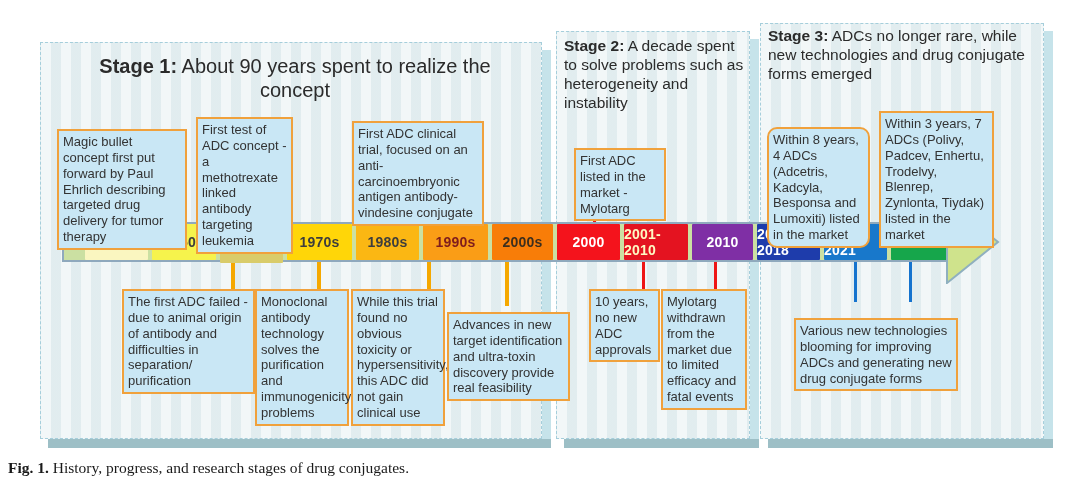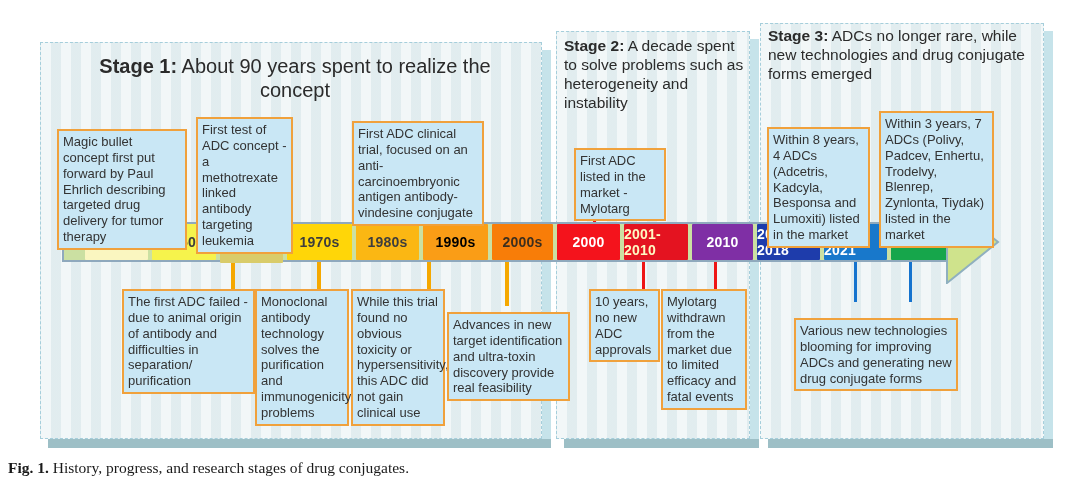--- a/index.html
+++ b/index.html
@@ -60,21 +60,21 @@
   #boxA{left:57px;top:129px;width:130px;}
   #boxB{left:196px;top:117px;width:97px;}
   #boxC{left:352px;top:121px;width:132px;}
   #boxD{left:122px;top:289px;width:133px;}
   #boxE{left:255px;top:289px;width:94px;}
   #boxF{left:351px;top:289px;width:94px;}
   #boxG{left:447px;top:289px;width:123px;margin-top:23px;}
   #boxH{left:574px;top:148px;width:92px;}
   #boxI{left:589px;top:289px;width:71px;}
   #boxJ{left:661px;top:289px;width:86px;}
-  #boxK{left:767px;top:127px;width:103px;}
+  #boxK{left:767px;top:127px;width:103px;border-radius:10px;}
   #boxL{left:879px;top:111px;width:115px;}
   #boxM{left:794px;top:294px;width:164px;margin-top:24px;}
 
   
   #caption{
     position:absolute;left:8px;top:459px;z-index:6;
     font-family:"Liberation Serif", serif;font-size:15.5px;color:#1a1a1a;
   }
   #caption b{font-weight:bold;}
 </style>
@@ -107,21 +107,21 @@
   <div class="conn thin" style="left: 882px; top: 170px; height: 54px; background-color: rgb(21, 115, 206);"></div>
   <div class="conn thin" style="left: 854px; top: 260px; height: 42px; background-color: rgb(21, 115, 206);"></div>
   <div class="conn thin" style="left: 909px; top: 260px; height: 42px; background-color: rgb(21, 115, 206);"></div>
 
   <div id="tl-strip" style="background-color: rgb(203, 224, 162); border-color: rgb(143, 169, 189);">
     <span class="seg" style="background-color: rgb(250, 246, 192); color: rgb(61, 61, 61); width: 63px;">1913</span>
     <span class="seg" style="background-color: rgb(246, 243, 76); color: rgb(61, 61, 61); width: 64px;">1950s</span>
     <span class="seg" style="background-color: rgb(217, 204, 106); color: rgb(61, 61, 61); width: 63px; margin-top: 6px;">1960s</span>
     <span class="seg" style="background-color: rgb(255, 214, 8); color: rgb(61, 61, 61); width: 65px;">1970s</span>
     <span class="seg" style="background-color: rgb(251, 183, 19); color: rgb(61, 61, 61); width: 63px;">1980s</span>
-    <span class="seg" style="background-color: rgb(250, 157, 22); color: #000000; width: 65px;">1990s</span>
+    <span class="seg" style="background-color: rgb(250, 157, 22); color: #7f1d1d; width: 65px;">1990s</span>
     <span class="seg" style="background-color: rgb(248, 125, 8); color: rgb(61, 47, 30); width: 61px;">2000s</span>
     <span class="seg" style="background-color: rgb(244, 19, 28); color: rgb(255, 255, 255); width: 63px;">2000</span>
     <span class="seg" style="background-color: rgb(228, 19, 32); color: #fef9c3; width: 64px;">2001-2010</span>
     <span class="seg" style="background-color: rgb(127, 47, 165); color: rgb(255, 255, 255); width: 61px;">2010</span>
     <span class="seg" style="background-color: rgb(30, 60, 171); color: rgb(255, 255, 255); width: 63px;">2011-2018</span>
     <span class="seg" style="background-color: rgb(24, 120, 203); color: rgb(255, 255, 255); width: 63px;">2019-2021</span>
     <span class="seg" style="background-color: rgb(22, 166, 75); color: rgb(255, 255, 255); width: 61px;">2022-</span>
   </div>
 
   <svg id="tl-arrow" width="54" height="84">

